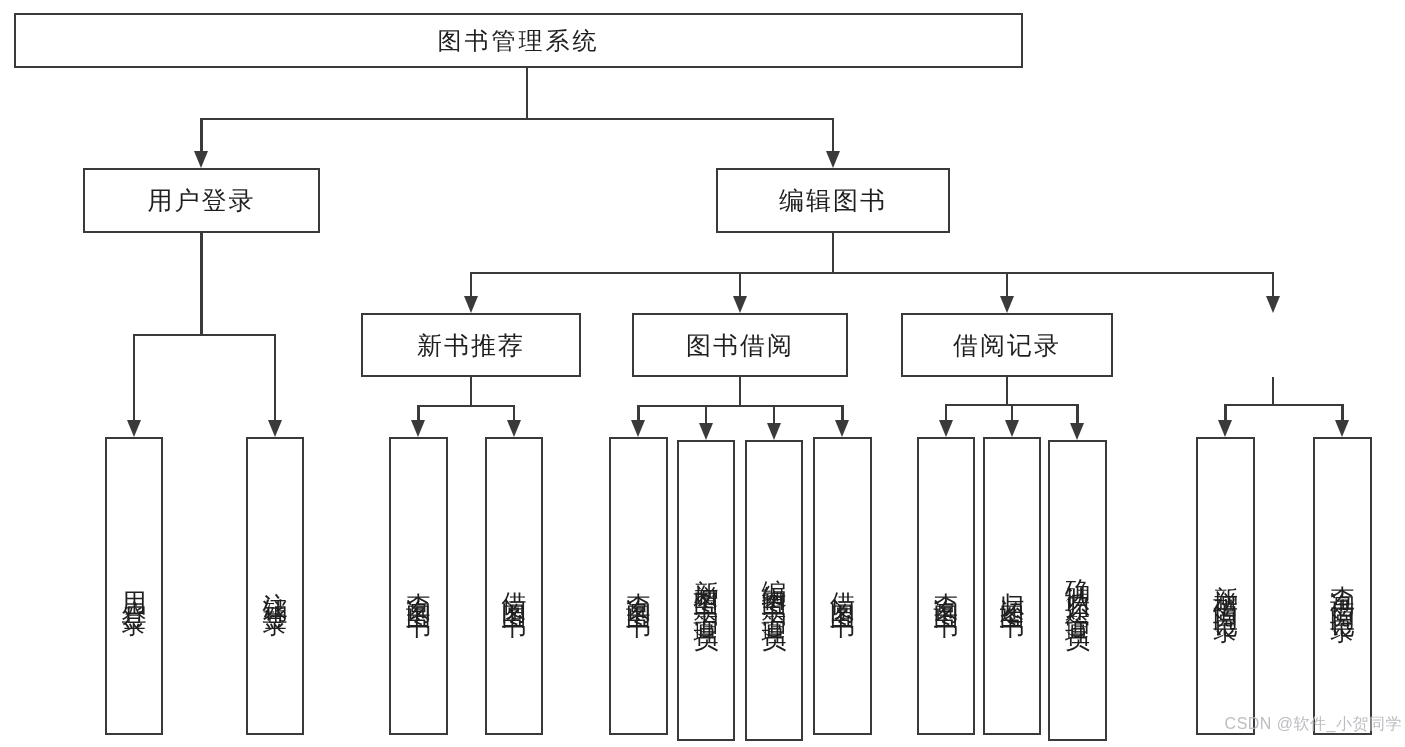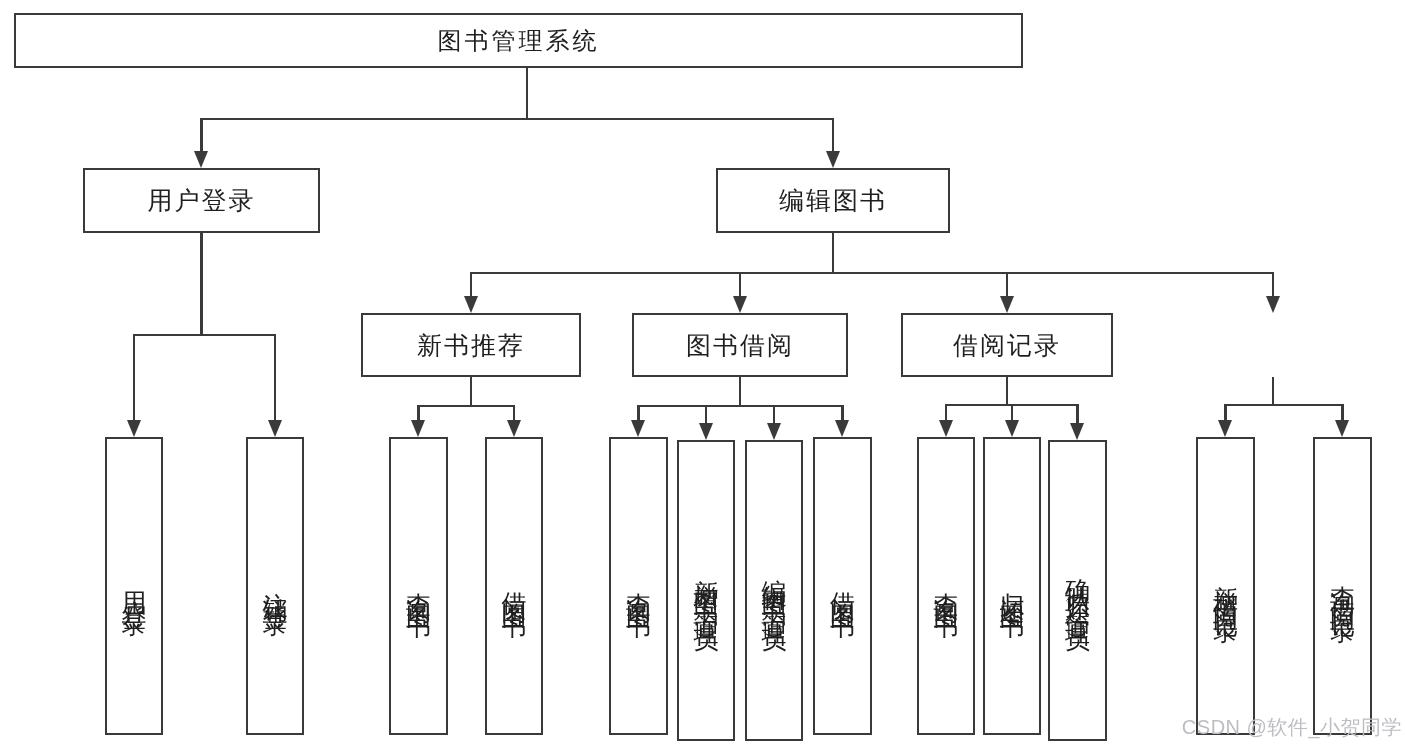--- a/index.html
+++ b/index.html
@@ -42,21 +42,21 @@
     position:absolute;
     width:0;height:0;
     border-left:7.5px solid transparent;
     border-right:7.5px solid transparent;
     border-top:17px solid #3a3a3a;
   }
   .watermark{
     position:absolute;
     right:3px;
     top:714px;
-    font-size:20px;
+    font-size:16px;
     letter-spacing:0.5px;
     color:#bdbdc2;
     z-index:20;
     white-space:nowrap;
   }
 </style>
 </head>
 <body>
 
 <div id="canvas">

